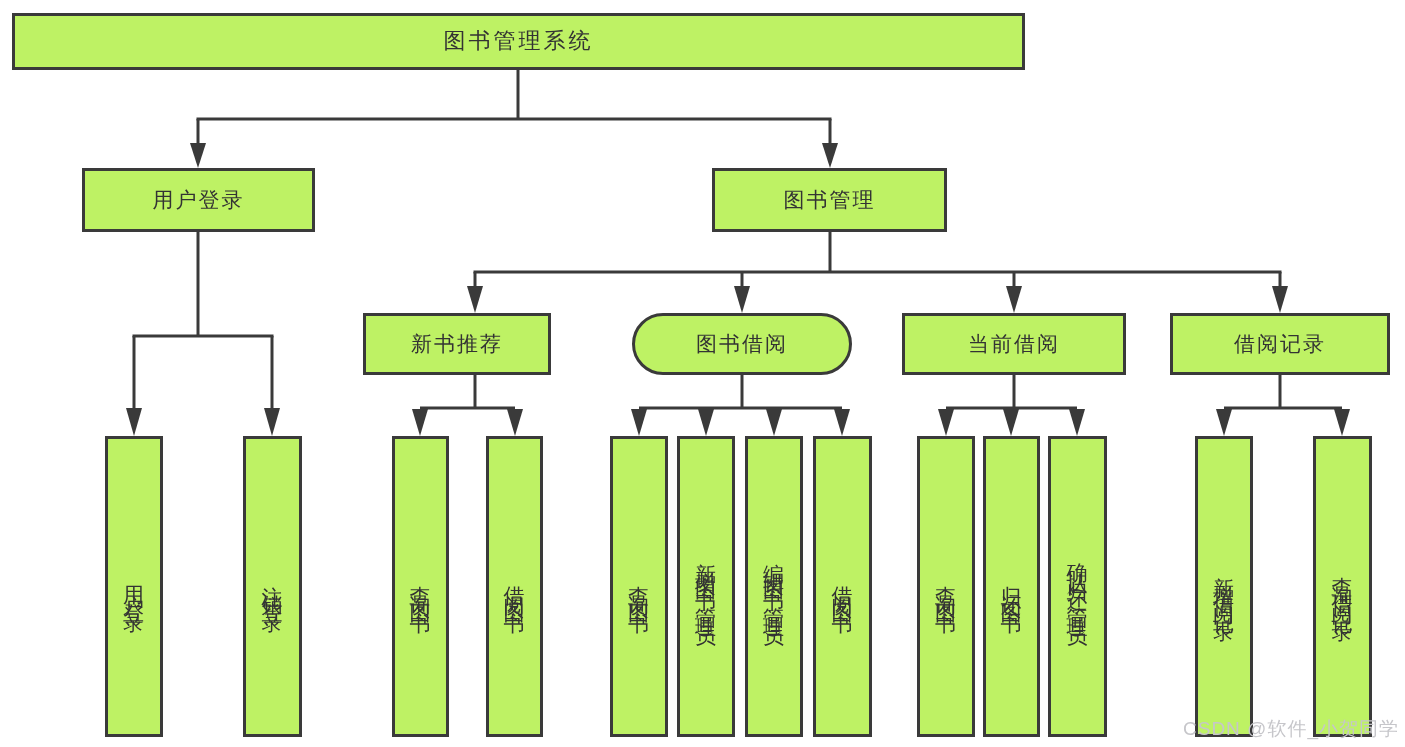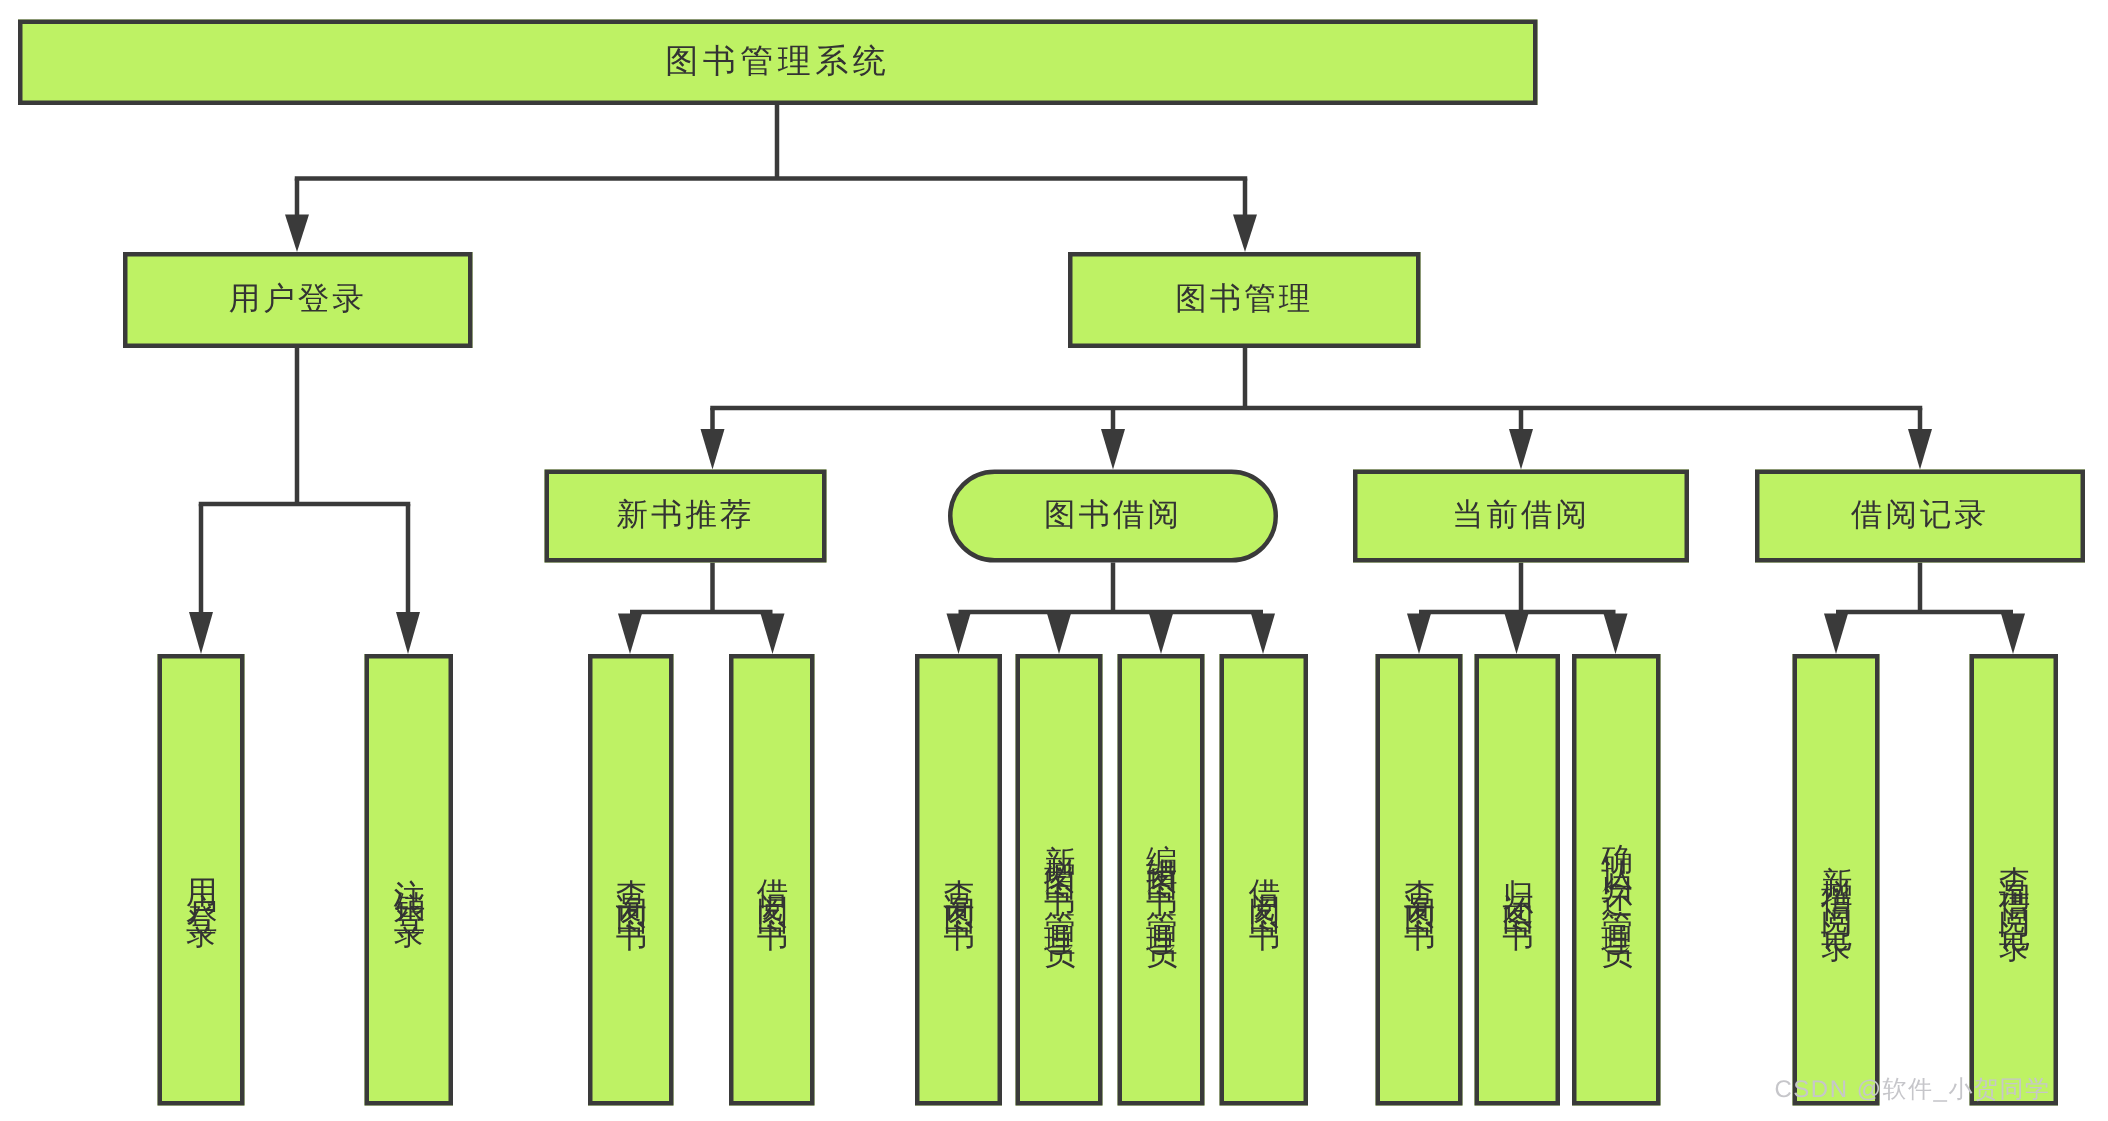--- a/index.html
+++ b/index.html
@@ -43,21 +43,21 @@
     writing-mode: vertical-rl;
     text-orientation: mixed;
     font-size: 21px;
     letter-spacing: 9px;
     line-height: 1;
   }
   .watermark {
     position: absolute;
     left: 1183px;
     top: 716px;
-    font-size: 16px;
+    font-size: 19px;
     color: #c6c6ca;
     letter-spacing: 1px;
     white-space: nowrap;
     z-index: 5;
   }
 </style>
 </head>
 <body>
 
 <div class="canvas">

